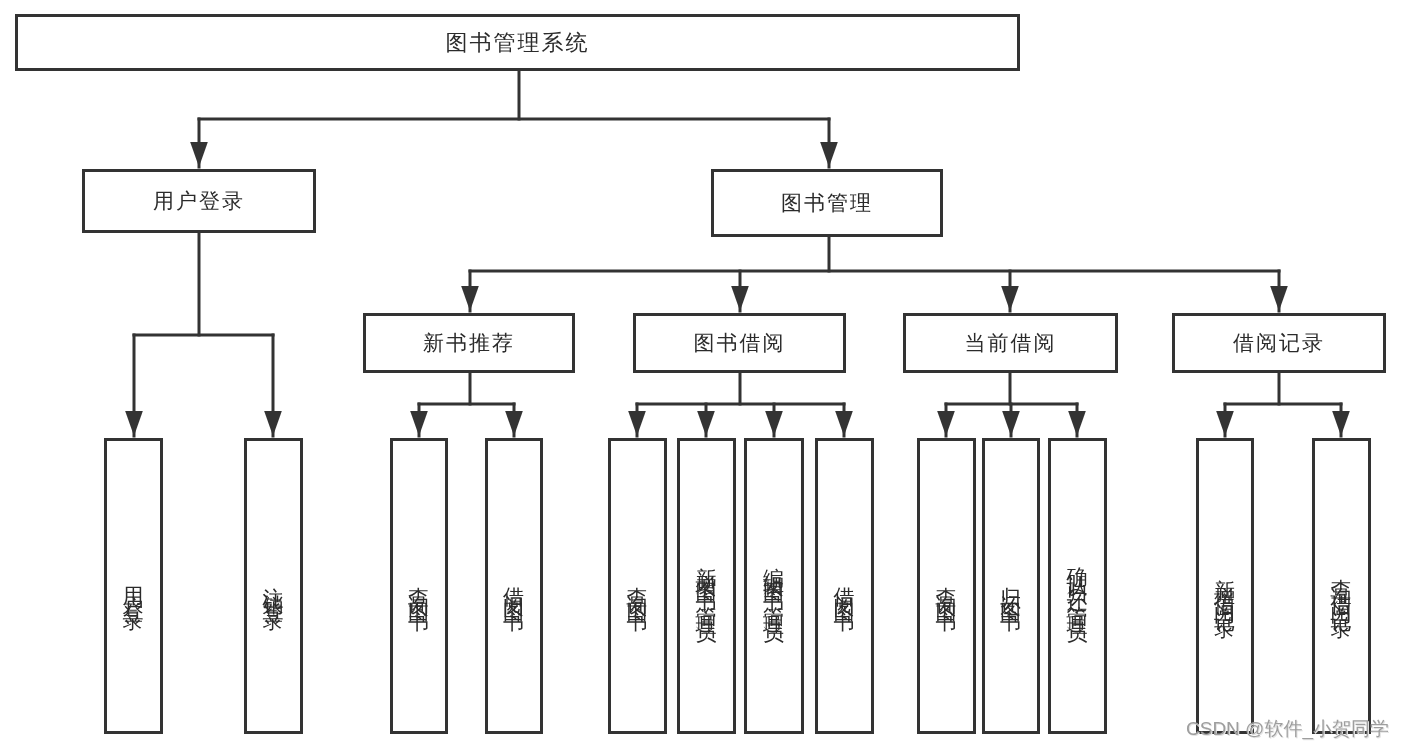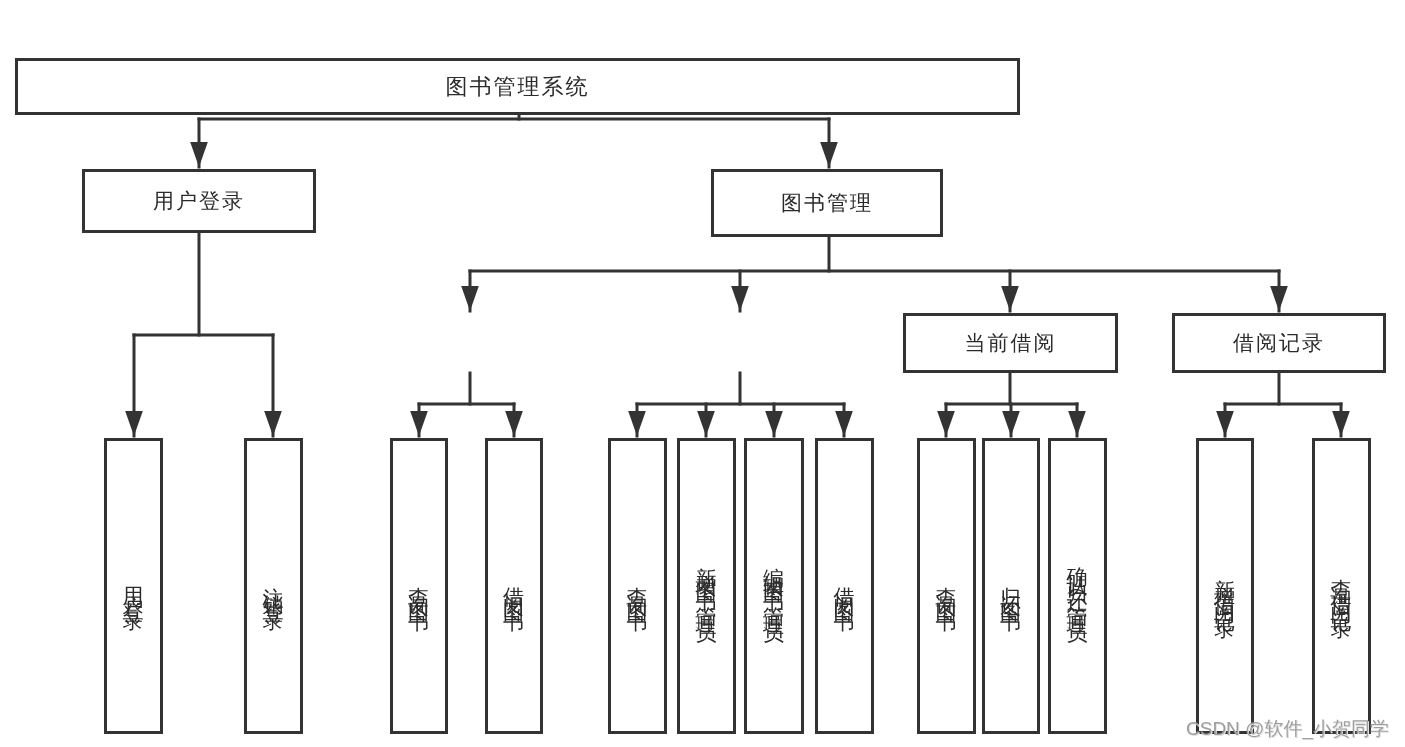--- a/index.html
+++ b/index.html
@@ -14,21 +14,21 @@
   .wire{stroke:#333333;stroke-width:3;fill:none;stroke-linecap:square;}
   .node{
     position:absolute;z-index:2;
     box-sizing:border-box;
     border:3px solid #333333;
     background:#ffffff;
     display:flex;align-items:center;justify-content:center;
     color:#2b2b2b;
   }
   .node.h{font-size:21px;letter-spacing:2px;white-space:nowrap;}
-  .node.root{font-size:22px;margin-top:44px;}
+  .node.root{font-size:22px;}
   .node.leaf span{
     writing-mode:vertical-rl;
     text-orientation:mixed;
     font-size:21px;
     letter-spacing:8px;
     line-height:1;
   }
   .watermark{
     position:absolute;z-index:3;
     left:1186px;top:716px;
@@ -95,20 +95,26 @@
     <span>图书管理系统</span>
   </div>
 
   <div class="node h" style="left:82px;top:169px;width:234px;height:64px;">
     <span>用户登录</span>
   </div>
   <div class="node h" style="left:711px;top:169px;width:232px;height:68px;">
     <span>图书管理</span>
   </div>
 
+  <div class="node h" style="left:363px;top:313px;width:212px;height:60px;">
+    <span>新书推荐</span>
+  </div>
+  <div class="node h" style="left:633px;top:313px;width:213px;height:60px;">
+    <span>图书借阅</span>
+  </div>
   <div class="node h" style="left:903px;top:313px;width:215px;height:60px;text-align:right;">
     <span>当前借阅</span>
   </div>
   <div class="node h" style="left:1172px;top:313px;width:214px;height:60px;">
     <span>借阅记录</span>
   </div>
 
   <div class="node leaf" style="left:104px;top:438px;width:59px;height:296px;">
     <span>用户登录</span>
   </div>

